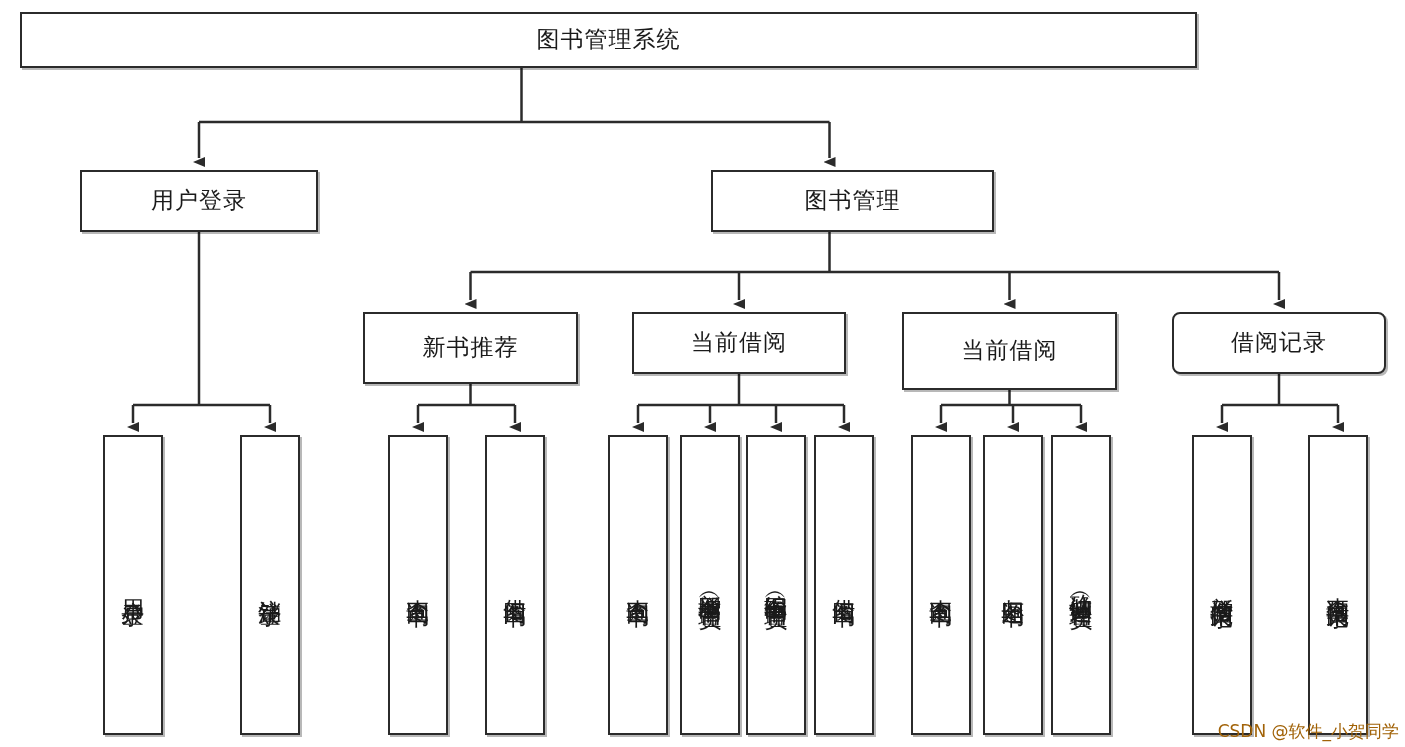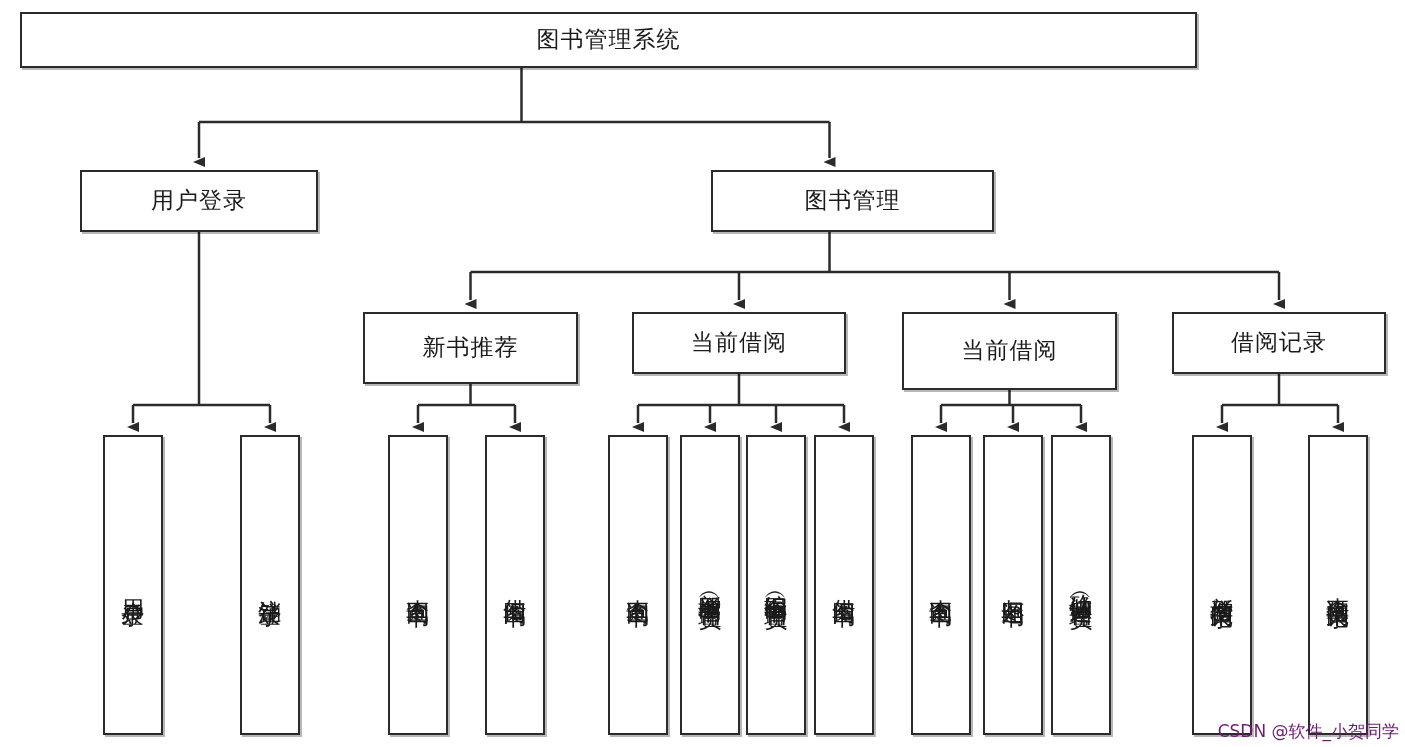--- a/index.html
+++ b/index.html
@@ -69,21 +69,21 @@
     color: #1a1a1a;
     letter-spacing: 2px;
     text-align: center;
     white-space: nowrap;
   }
   .watermark {
     position: absolute;
     right: 6px;
     bottom: 4px;
     font-size: 17px;
-    color: #701a75;
+    color: #a16207;
     z-index: 8;
     white-space: nowrap;
     pointer-events: none;
   }
 </style>
 </head>
 <body>
 
 <div id="diagram-root">
 
@@ -142,21 +142,21 @@
       </div>
       <div class="node-box" style="left: 363px; top: 312px; width: 215px; height: 72px;">
         <span class="node-label-h">新书推荐</span>
       </div>
       <div class="node-box" style="left: 632px; top: 312px; width: 214px; height: 62px;">
         <span class="node-label-h">当前借阅</span>
       </div>
       <div class="node-box" style="left: 902px; top: 312px; width: 215px; height: 78px;">
         <span class="node-label-h">当前借阅</span>
       </div>
-      <div class="node-box" style="left: 1172px; top: 312px; width: 214px; height: 62px;">
+      <div class="node-box" style="left: 1172px; top: 312px; width: 214px; height: 62px; border-radius: 8px;">
         <span class="node-label-h">借阅记录</span>
       </div>
       <div class="leaf-box" style="left: 103px; top: 435px; width: 60px; height: 300px;">
         <span class="node-label-v">用户登录</span>
       </div>
       <div class="leaf-box" style="left: 240px; top: 435px; width: 60px; height: 300px;">
         <span class="node-label-v">注销登录</span>
       </div>
       <div class="leaf-box" style="left: 388px; top: 435px; width: 60px; height: 300px;">
         <span class="node-label-v">查询图书</span>

